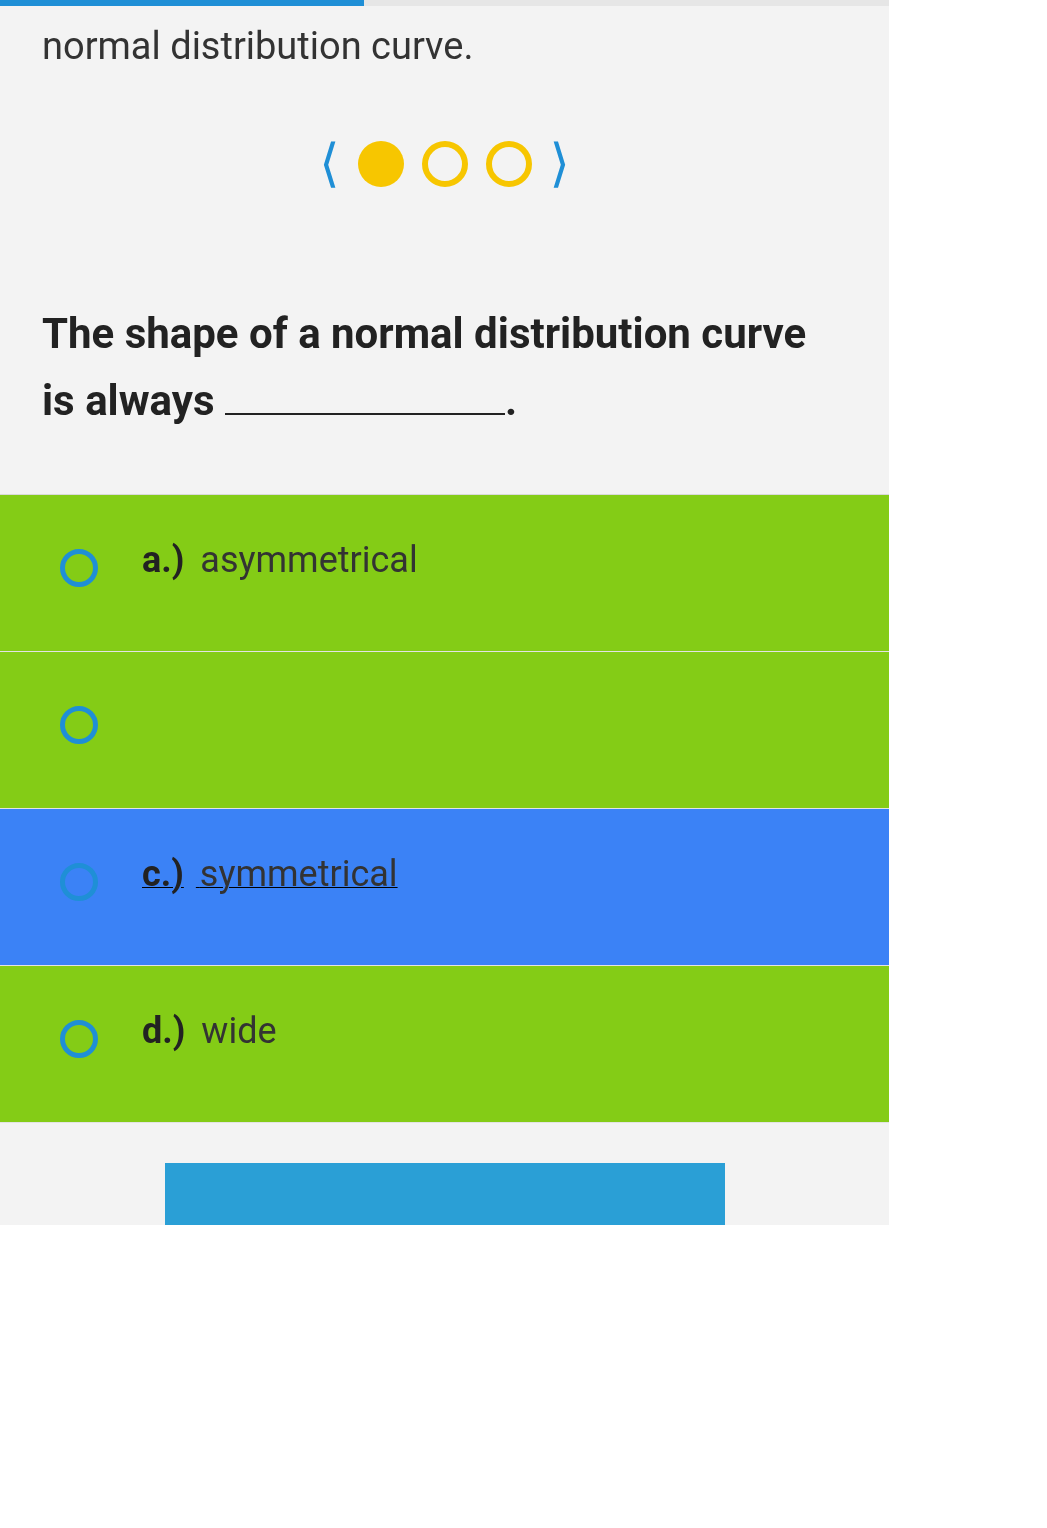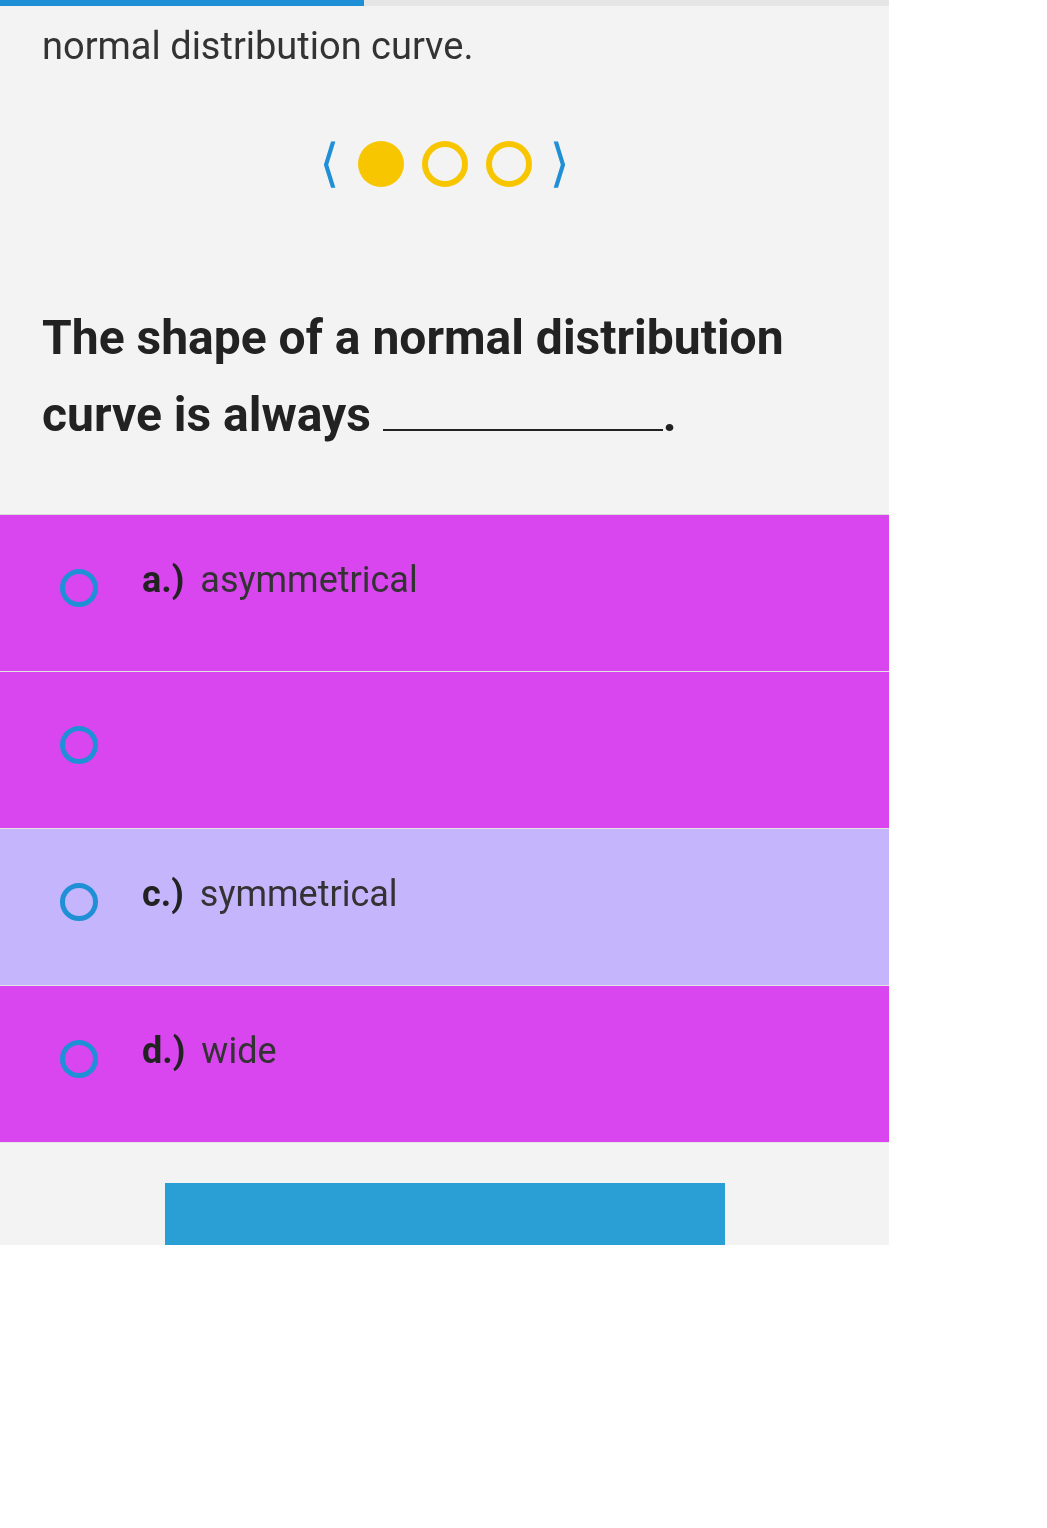--- a/index.html
+++ b/index.html
@@ -7,25 +7,25 @@
   .container { width: 889px; }
   .progress-track { width: 100%; height: 6px; background: #e6e6e6; position: relative; }
   .progress-fill { height: 6px; background: #1f8fd6; width: 41%; }
   .header-section { background: #f3f3f3; padding: 18px 42px 60px 42px; border-bottom: 1px solid #d9d9d9; }
   .top-text { font-size: 38px; color: #333; font-weight: 400; margin-bottom: 70px; }
   .pagination { display: flex; align-items: center; justify-content: center; gap: 18px; margin-bottom: 110px; }
   .chev { font-size: 52px; font-weight: 500; line-height: 1; color: #1f8fd6; }
   .dot { width: 46px; height: 46px; border-radius: 50%; }
   .dot.filled { background: #f7c600; }
   .dot.outline { border: 6px solid #f7c600; background: transparent; }
-  .question-text { font-size: 48px; font-weight: 700; color: #222; line-height: 1.6; }
+  .question-text { font-size: 42px; font-weight: 700; color: #222; line-height: 1.6; }
   .blank { display: inline-block; border-bottom: 2px solid #222; width: 280px; height: 0.9em; vertical-align: baseline; }
   .options { }
-  .option-row { display: flex; align-items: flex-start; padding: 44px 42px 64px 60px; border-bottom: 1px solid #e3e3e3; background: #d946ef; }
-  .option-row.highlight { background: #c4b5fd; }
+  .option-row { display: flex; align-items: flex-start; padding: 44px 42px 64px 60px; border-bottom: 1px solid #e3e3e3; background: #84cc16; }
+  .option-row.highlight { background: #3b82f6; text-decoration: underline; }
   .radio { width: 38px; height: 38px; border: 5px solid #1f8fd6; border-radius: 50%; flex: 0 0 38px; margin-top: 10px; margin-right: 44px; }
   .option-label { font-size: 36px; font-weight: 700; color: #222; margin-right: 12px; }
   .option-text { font-size: 36px; color: #333; font-weight: 400; }
   .footer { background: #f3f3f3; padding: 40px 0 0 0; display: flex; justify-content: center; }
   .submit-btn { width: 560px; height: 62px; background: #2a9fd6; }
 </style>
 </head>
 <body>
 
 <div class="container">

